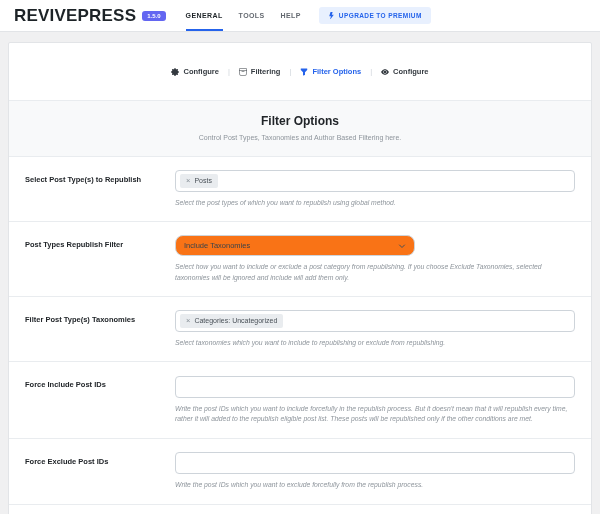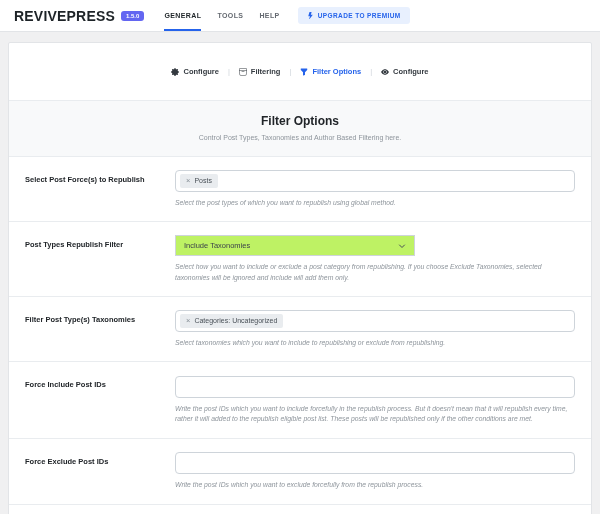--- a/index.html
+++ b/index.html
@@ -9,21 +9,21 @@
     font-family: "Liberation Sans", sans-serif;
     color: #3c434a;
     overflow: hidden;
   }
   
   .topbar {
     height: 32px; background: #fff; border-bottom: 1px solid #e2e4e7;
     display: flex; align-items: stretch; padding: 0 14px;
   }
   .brand { display: flex; align-items: center; gap: 6px; }
-  .logo { font-weight: bold; font-size: 14px; color: #1d2327; letter-spacing: .2px; }
+  .logo { font-weight: bold; font-size: 17px; color: #1d2327; letter-spacing: .2px; }
   .badge {
     background: #6366f1; color: #fff; font-size: 6px; font-weight: bold;
     padding: 2px 5px; border-radius: 3px; line-height: 1;
   }
   .top-tabs { display: flex; gap: 16px; margin-left: 20px; }
   .top-tab {
     font-size: 7px; font-weight: bold; color: #646970; letter-spacing: .4px;
     display: flex; align-items: center; border-bottom: 2px solid transparent;
     padding-top: 2px; cursor: pointer;
   }
@@ -69,21 +69,21 @@
     display: inline-flex; align-items: center; gap: 4px;
     background: #e9ecef; border-radius: 2px; padding: 3px 6px;
     font-size: 7px; color: #495057; white-space: nowrap;
   }
   .tag-x { color: #868e96; cursor: pointer; font-size: 7.5px; line-height: 1; }
   .help {
     font-size: 6.8px; font-style: italic; color: #8d949b;
     margin-top: 6px; line-height: 1.55;
   }
   .select {
-    width: 240px; border: 1px solid #ced4da; border-radius: 0; background: #bef264;
+    width: 240px; border: 1px solid #ced4da; border-radius: 8px; background: #f97316;
     padding: 5px 8px; font-size: 7.5px; color: #3c434a;
     display: flex; justify-content: space-between; align-items: center; cursor: pointer; text-align: center;
   }
   .text-input {
     width: 100%; height: 22px; border: 1px solid #ced4da; border-radius: 4px;
     background: #fff; font-size: 7.5px; padding: 0 7px; color: #3c434a;
     font-family: "Liberation Sans", sans-serif;
   }
   .footer { padding: 13px 16px 15px; }
   .save-btn {
@@ -156,21 +156,21 @@
       <span>Configure</span>
     </span>
   </div>
 
   <div class="hero">
     <h1>Filter Options</h1>
     <p>Control Post Types, Taxonomies and Author Based Filtering here.</p>
   </div>
 
   <div class="row">
-    <div class="row-label">Select Post Force(s) to Republish</div>
+    <div class="row-label">Select Post Type(s) to Republish</div>
     <div class="row-input">
       <div class="tags-box">
         <span class="tag">
           <span class="tag-x">×</span>
           <span>Posts</span>
         </span>
       </div>
       <div class="help">Select the post types of which you want to republish using global method.</div>
     </div>
   </div>

